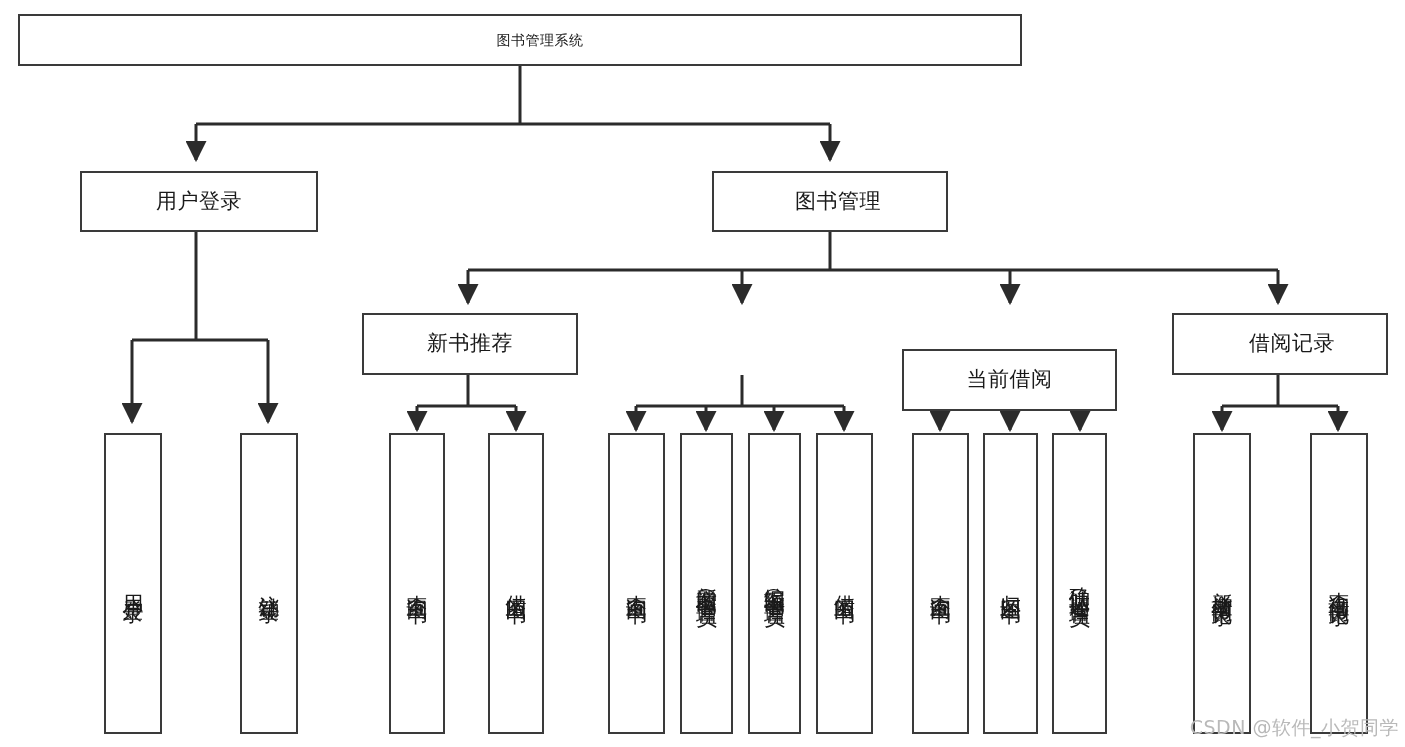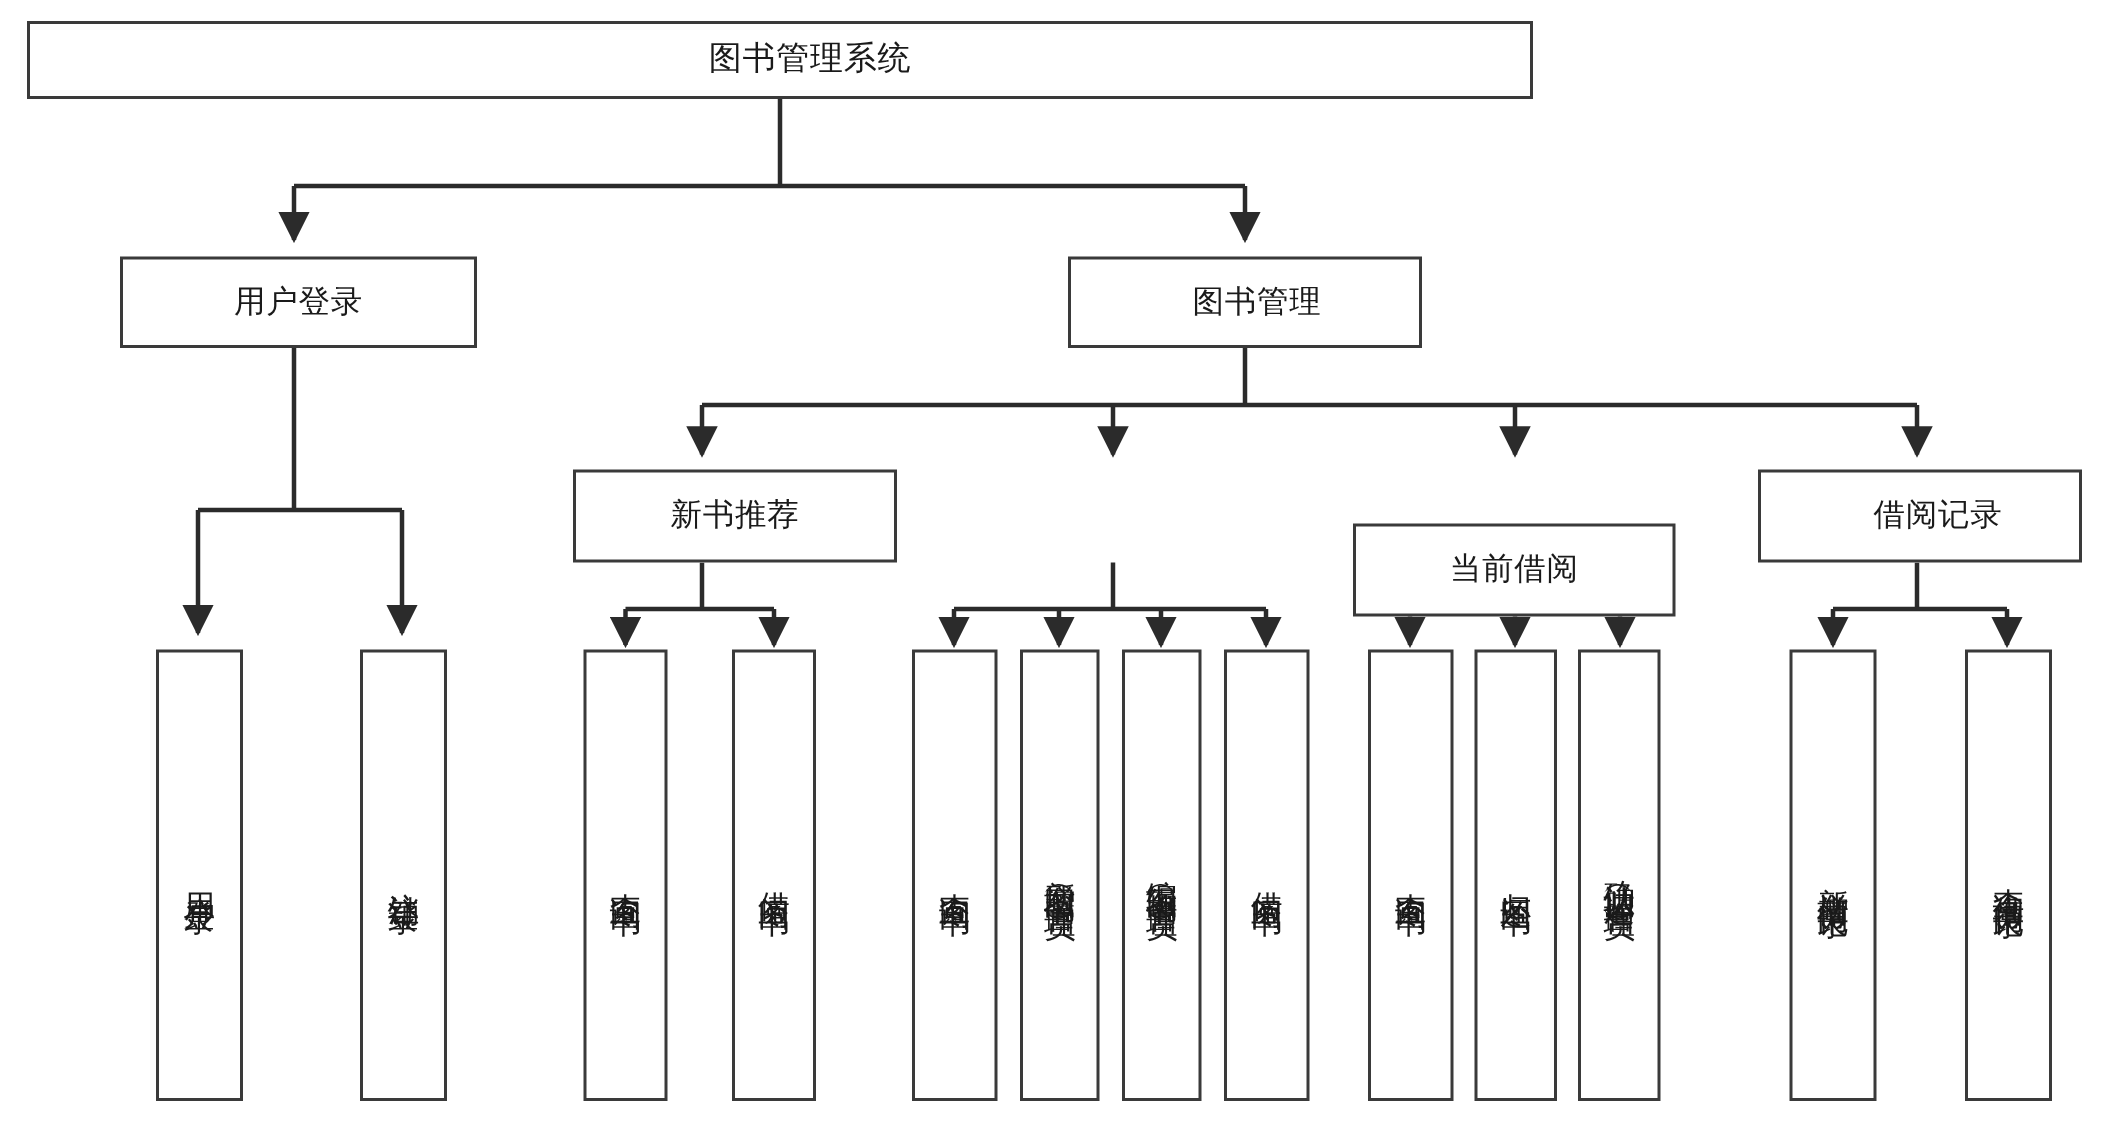--- a/index.html
+++ b/index.html
@@ -51,21 +51,21 @@
     line-height: 1.05;
     padding: 4px 0;
   }
   .node.vertical .vtext {
     writing-mode: vertical-rl;
     text-orientation: upright;
     display: block;
     white-space: nowrap;
   }
   .node.root {
-    font-size: 22px;
+    font-size: 14px;
     padding-left: 40px;
   }
   .watermark {
     position: absolute;
     right: 6px;
     bottom: 6px;
     font-size: 19px;
     color: #b9b9b9;
     white-space: nowrap;
     z-index: 5;
@@ -132,21 +132,21 @@
     <span>图书管理系统</span>
   </div>
 
   <div class="node horizontal" style="left:80px; top:171px; width:238px; height:61px;">
     <span>用户登录</span>
   </div>
   <div class="node horizontal" style="left:712px; top:171px; width:236px; height:61px;padding-left:16px;">
     <span>图书管理</span>
   </div>
 
-  <div class="node horizontal" style="left:382px; top:313px; width:216px; height:62px;">
+  <div class="node horizontal" style="left:362px; top:313px; width:216px; height:62px;">
     <span>新书推荐</span>
   </div>
   <div class="node horizontal" style="left:902px; top:313px; width:215px; height:62px;margin-top:36px;">
     <span>当前借阅</span>
   </div>
   <div class="node horizontal" style="left:1172px; top:313px; width:216px; height:62px;padding-left:24px;">
     <span>借阅记录</span>
   </div>
 
   <div class="node vertical" style="left:104px; top:433px; width:58px; height:301px;">
@@ -186,14 +186,15 @@
     <span class="vtext">确认归还（管理员）</span>
   </div>
 
   <div class="node vertical" style="left:1193px; top:433px; width:58px; height:301px;">
     <span class="vtext">新增借阅记录</span>
   </div>
   <div class="node vertical" style="left:1310px; top:433px; width:58px; height:301px;">
     <span class="vtext">查询借阅记录</span>
   </div>
 
+  <div class="watermark">CSDN @软件_小贺同学</div>
 
 </div>
 
 </body></html>

